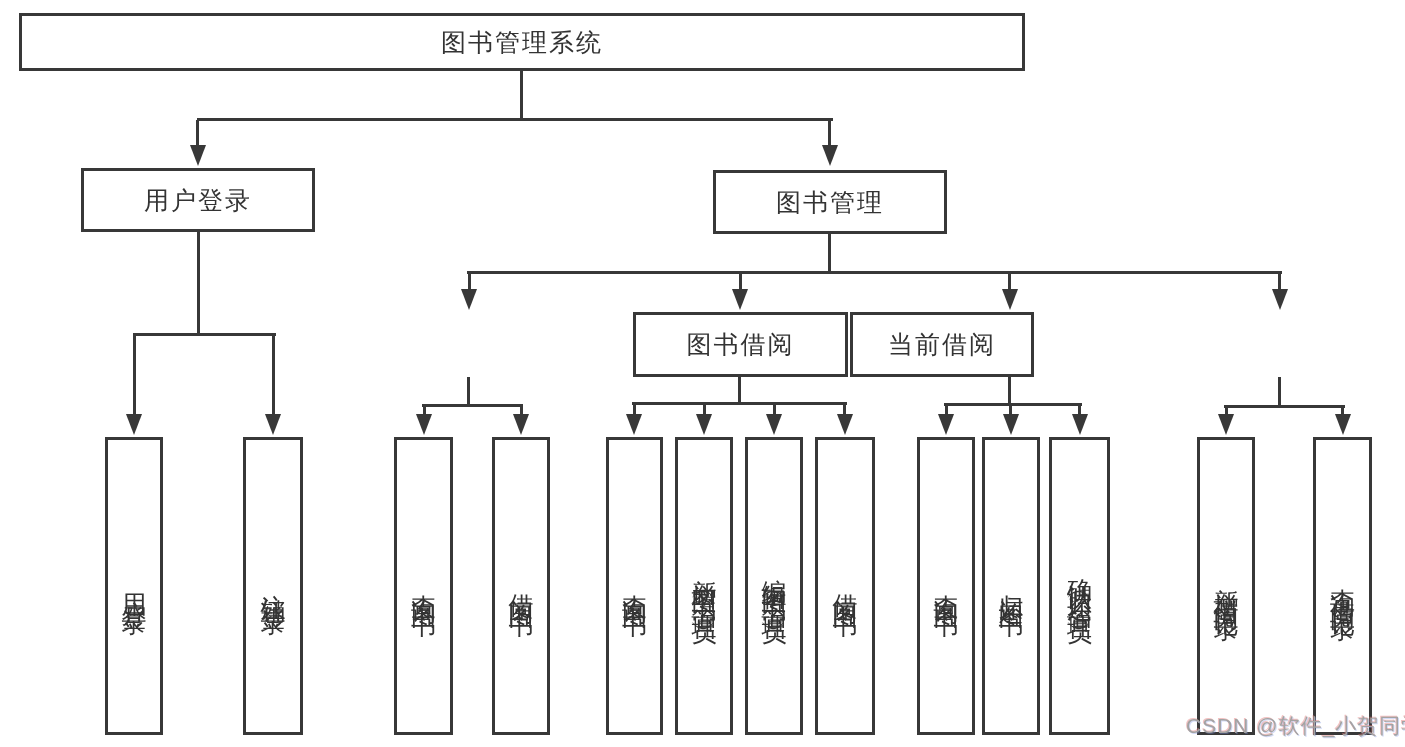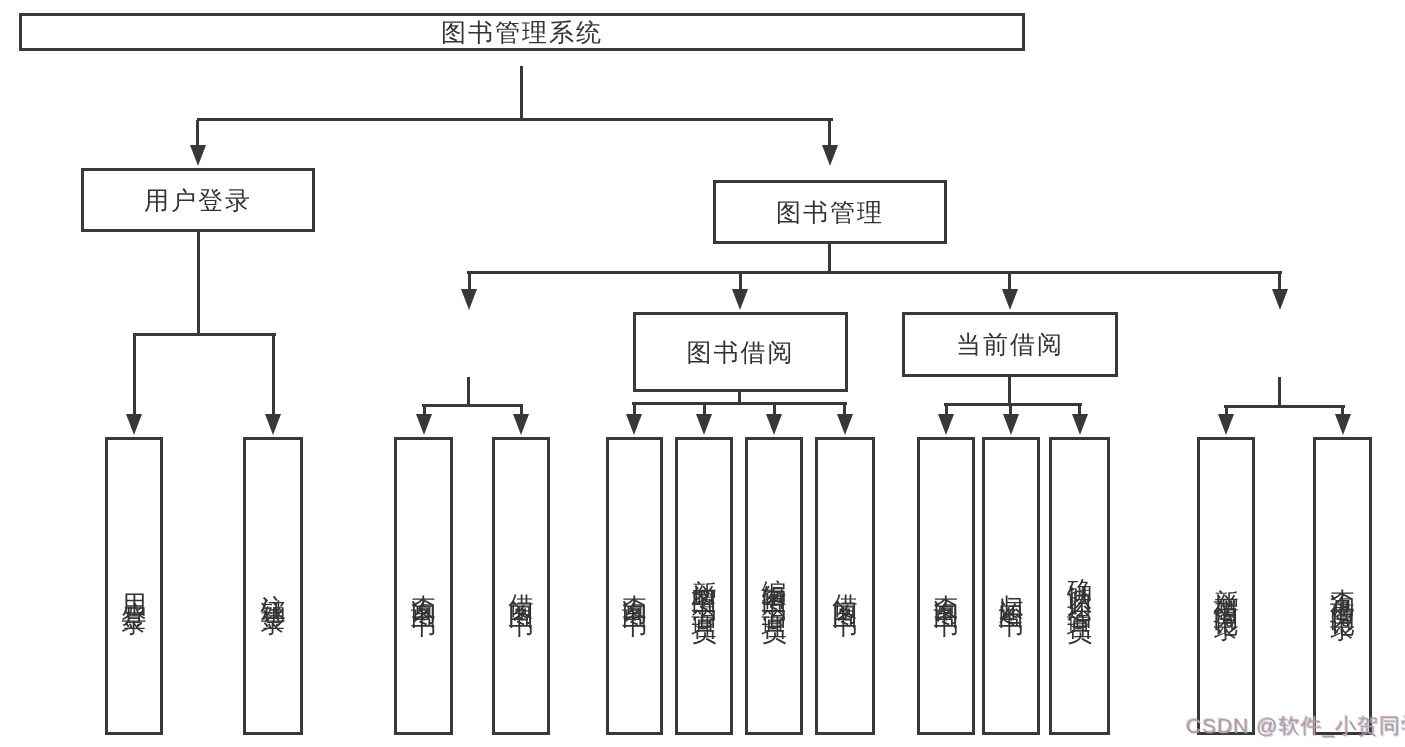--- a/index.html
+++ b/index.html
@@ -28,38 +28,38 @@
     position:absolute;left:1186px;top:712px;z-index:3;
     font-size:21px;color:#a3a3a3;letter-spacing:1px;white-space:nowrap;
     text-shadow:-1px -1px 0 rgba(226,120,120,.45),1px 1px 0 rgba(130,150,230,.35);
   }
 </style>
 </head>
 <body>
 
 <div class="stage">
 
-  <div class="node" style="left:19px;top:13px;width:1006px;height:38px">
+  <div class="node" style="left:19px;top:13px;width:1006px;height:58px">
     <span>图书管理系统</span>
   </div>
 
   <div class="node" style="left:81px;top:168px;width:234px;height:64px">
     <span>用户登录</span>
   </div>
 
-  <div class="node" style="left:713px;top:180px;width:234px;height:64px">
+  <div class="node" style="left:713px;top:170px;width:234px;height:64px">
     <span>图书管理</span>
   </div>
 
 
-  <div class="node" style="left:633px;top:312px;width:215px;height:80px">
+  <div class="node" style="left:633px;top:312px;width:215px;height:65px">
     <span>图书借阅</span>
   </div>
 
-  <div class="node" style="left:902px;top:312px;width:216px;height:65px">
+  <div class="node" style="left:850px;top:312px;width:184px;height:65px">
     <span>当前借阅</span>
   </div>
 
 
   <div class="node vnode" style="left:105px;top:437px;width:58px;height:298px">
     <span>用户登录</span>
   </div>
   <div class="node vnode" style="left:243px;top:437px;width:60px;height:298px">
     <span>注销登录</span>
   </div>

